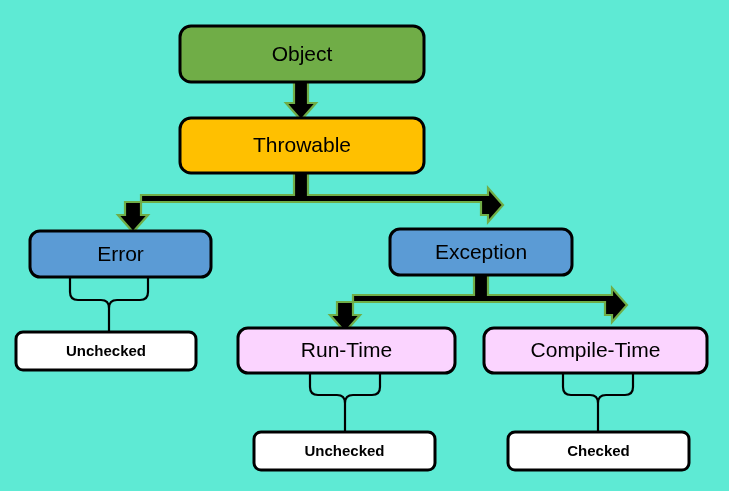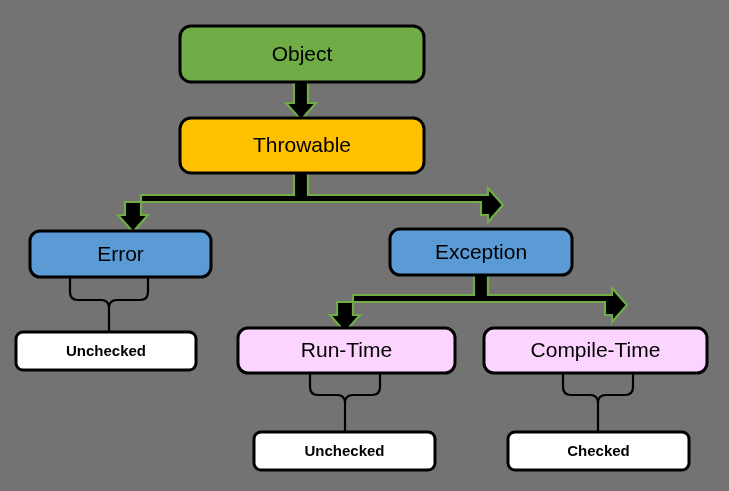--- a/index.html
+++ b/index.html
@@ -54,21 +54,21 @@
   .connector {
     fill: #000000;
     stroke: #70ad47;
     stroke-width: 2.2;
     stroke-linejoin: miter;
   }
 </style>
 </head>
 <body>
 
-<div id="diagram-root" style="background: #737373;">
+<div id="diagram-root" style="background: #5eead4;">
   <svg id="diagram-svg" viewBox="0 0 729 491" xmlns="http://www.w3.org/2000/svg">
 
     <g>
       <path class="connector" d="M 294,80 L 308,80 L 308,103 L 316,103 L 301,120 L 286,103 L 294,103 Z" fill="#000000" stroke="#70ad47"></path>
     </g>
 
     <g>
       <path class="connector" d="M 294,171 L 308,171
                L 308,195
                L 488,195

